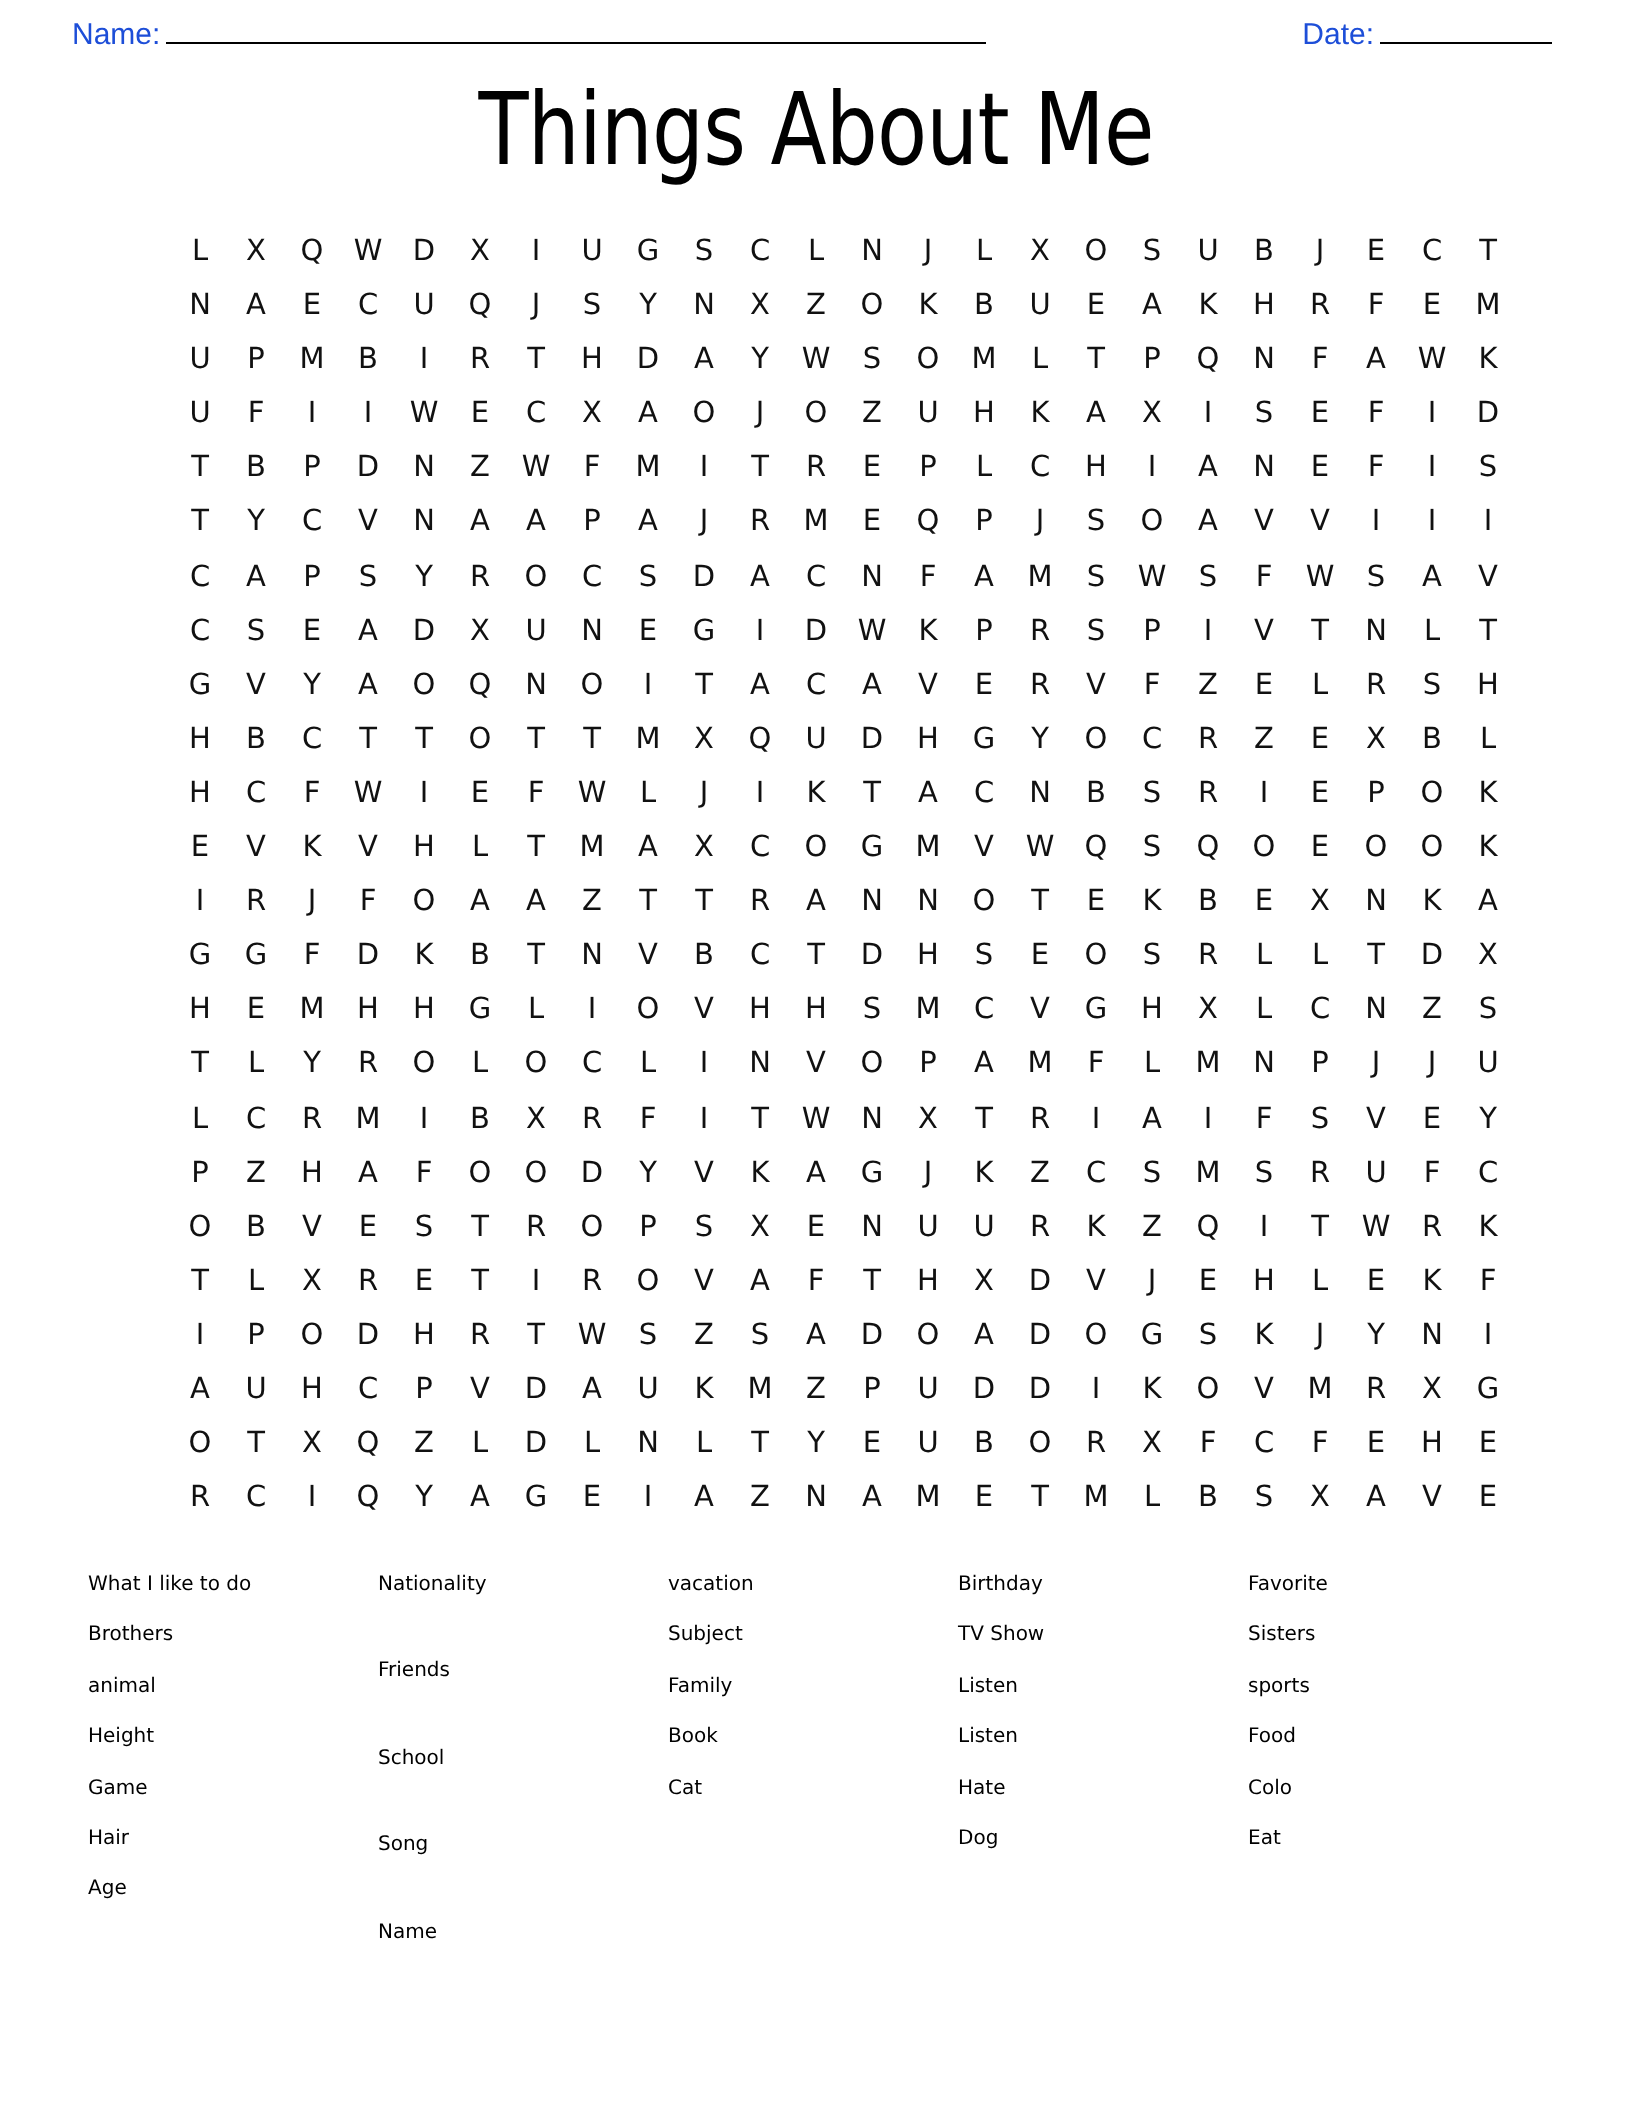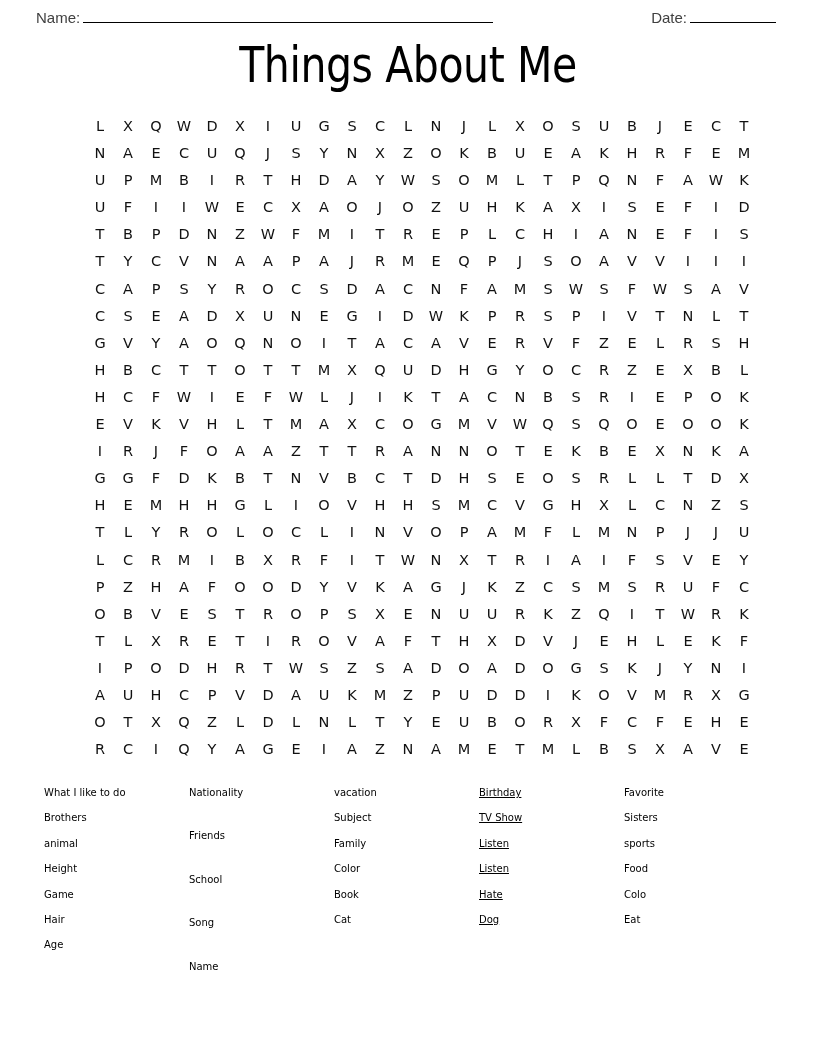--- a/index.html
+++ b/index.html
@@ -30,21 +30,21 @@
   }
   .field {
     display: flex;
     align-items: baseline;
     white-space: nowrap;
   }
   .field-label {
     font-family: "Liberation Sans", sans-serif;
     font-size: 15px;
     line-height: 17px;
-    color: #404040;
+    color: #1d4ed8;
   }
   .rule {
     display: inline-block;
     border-bottom: 1px solid #000;
     height: 13px;
     margin-left: 3px;
   }
   .rule-name { width: 410px; }
   .rule-date { width: 86px; }
   .spacer-flex { flex: 1 1 auto; }
@@ -97,21 +97,21 @@
     display: flex;
     align-items: flex-start;
   }
   .word-col {
     display: flex;
     flex-direction: column;
   }
   .word-col-0 { width: 145px; }
   .word-col-1 { width: 145px; gap: 18px; }
   .word-col-2 { width: 145px; justify-content: center; }
-  .word-col-3 { width: 145px; text-decoration: underline; }
+  .word-col-3 { width: 145px; }
   .word-col-4 { width: 145px; }
   .word-item {
     font-family: "DejaVu Sans", sans-serif;
     font-size: 10px;
     line-height: 25.4px;
     color: #000;
     white-space: nowrap;
   }
 </style>
 </head>
@@ -772,21 +772,20 @@
       <div class="word-item">Nationality</div>
       <div class="word-item">Friends</div>
       <div class="word-item">School</div>
       <div class="word-item">Song</div>
       <div class="word-item">Name</div>
     </div>
     <div class="word-col word-col-2">
       <div class="word-item">vacation</div>
       <div class="word-item">Subject</div>
       <div class="word-item">Family</div>
-      <div class="word-item">Color</div>
       <div class="word-item">Book</div>
       <div class="word-item">Cat</div>
     </div>
     <div class="word-col word-col-3">
       <div class="word-item">Birthday</div>
       <div class="word-item">TV Show</div>
       <div class="word-item">Listen</div>
       <div class="word-item">Listen</div>
       <div class="word-item">Hate</div>
       <div class="word-item">Dog</div>

